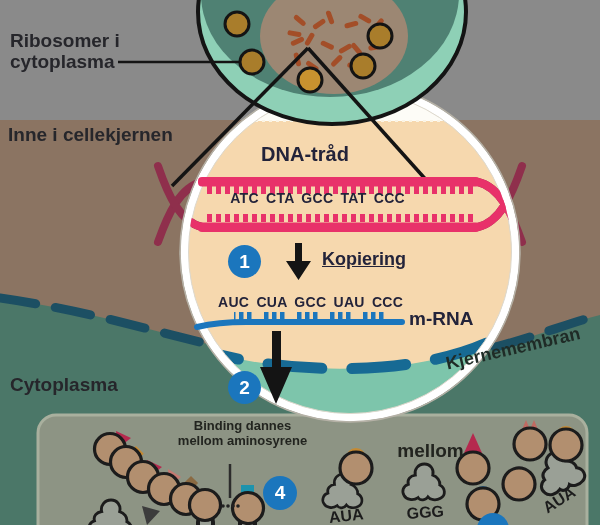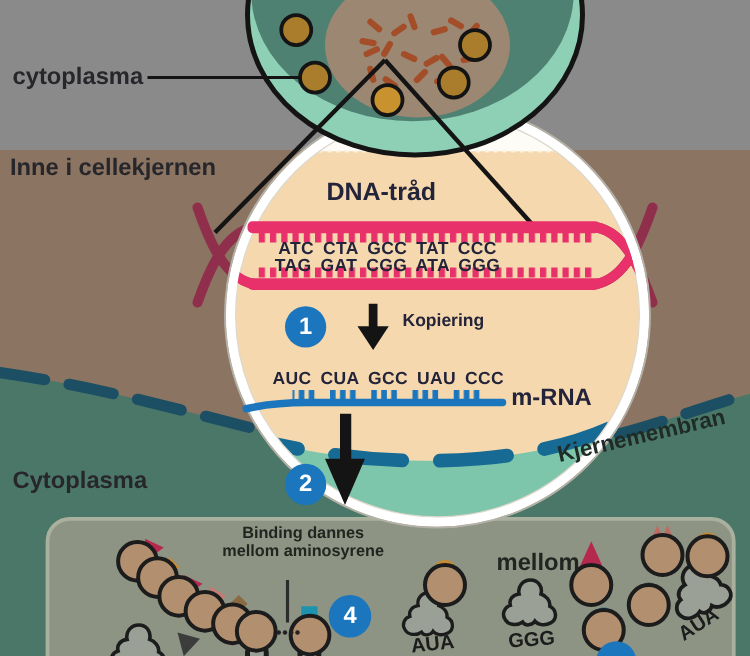--- a/index.html
+++ b/index.html
@@ -1,21 +1,21 @@
 <!DOCTYPE html>
 <html><head>
 <meta charset="utf-8">
 <style>
   html,body{margin:0;padding:0;}
   .stage{position:relative;width:600px;height:525px;overflow:hidden;
          font-family:"Liberation Sans",sans-serif;background:#8a8a8a;}
   svg{position:absolute;left:0;top:0;}
   .t{position:absolute;font-weight:bold;color:#26262b;line-height:1.12;white-space:pre;}
   .center{text-align:center;white-space:normal;}
-  .codons{font-size:14px;color:#23233a;word-spacing:3px;letter-spacing:.3px;text-align:center;white-space:nowrap;}
+  .codons{font-size:14px;color:#23233a;word-spacing:3px;letter-spacing:.3px;text-align:right;white-space:nowrap;}
   .step{position:absolute;width:33px;height:33px;border-radius:50%;background:#1b76bd;
         color:#fff;font-weight:bold;font-size:19px;display:flex;align-items:center;
         justify-content:center;font-family:"Liberation Sans",sans-serif;}
   .rot{transform-origin:left top;}
 </style>
 </head>
 <body>
 
 <div class="stage">
 
@@ -182,31 +182,30 @@
         <circle cx="566" cy="445" r="16"></circle>
         <circle cx="519" cy="484" r="16"></circle>
         <circle cx="483" cy="504" r="16"></circle>
       </g>
     </g>
 
     <circle cx="493" cy="529" r="16" fill="#1b76bd"></circle>
   </g>
 </svg>
 
-<div class="t" style="left:10px;top:30px;font-size:19px;"><br><span>cytoplasma</span></div>
+<div class="t" style="left:10px;top:30px;font-size:19px;"><span>Ribosomer i</span><br><span>cytoplasma</span></div>
 
 <div class="t center" style="left:225px;top:143px;width:160px;font-size:20px;color:#23233a;">DNA-tråd</div>
 
 <div class="t" style="left:8px;top:124px;font-size:19px;">Inne i cellekjernen</div>
 
 <div class="t codons" style="left:215px;top:191px;width:190px;font-weight:bold;">ATC CTA GCC TAT CCC</div>
-<div class="t codons" style="left:215px;top:205px;width:190px;font-weight:bold;">TAG GAT CGG ATA GGG</div>
 
 <div class="step" style="left:228px;top:245px;">1</div>
-<div class="t" style="left:322px;top:249px;font-size:14px;color:#23233a;">Kopiering</div>
+<div class="t" style="left:322px;top:249px;font-size:18px;color:#23233a;text-decoration:underline;">Kopiering</div>
 
 <div class="t" style="left:409px;top:308px;font-size:19px;color:#23233a;">m-RNA</div>
 <div class="t codons" style="left:218px;top:295px;width:178px;font-weight:bold;">AUC CUA GCC UAU CCC</div>
 
 <div class="t rot" style="left:444px;top:354px;font-size:18px;color:#1f2b26;transform:rotate(-13deg);">Kjernemembran</div>
 
 <div class="t" style="left:10px;top:374px;font-size:19px;">Cytoplasma</div>
 
 <div class="step" style="left:228px;top:371px;">2</div>
 

